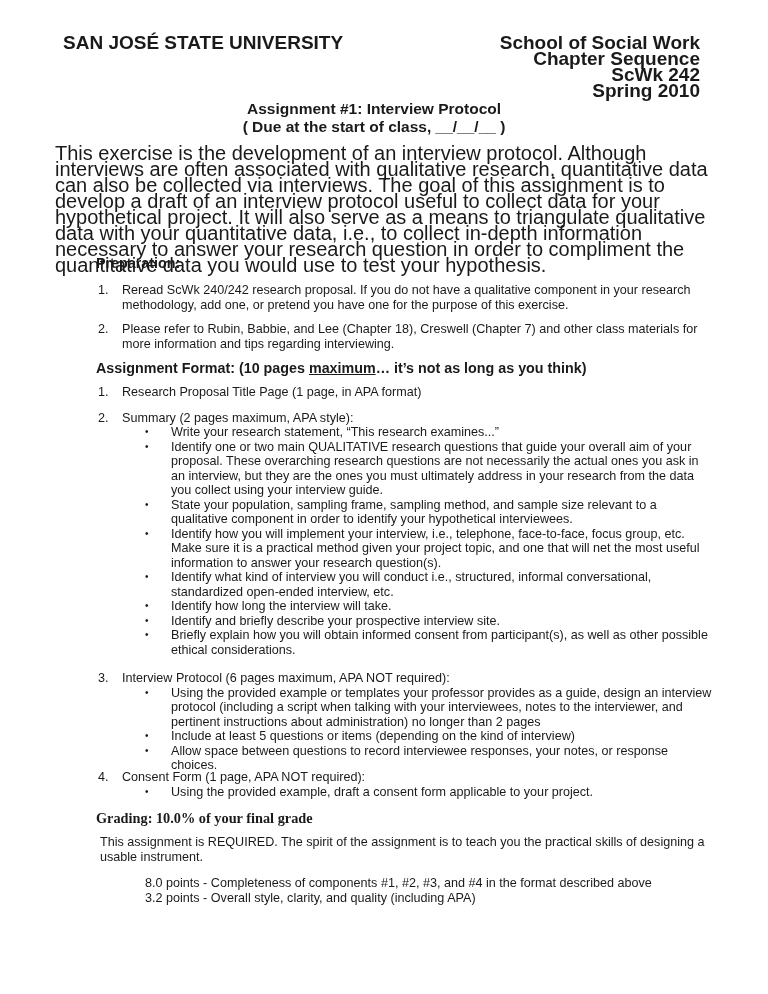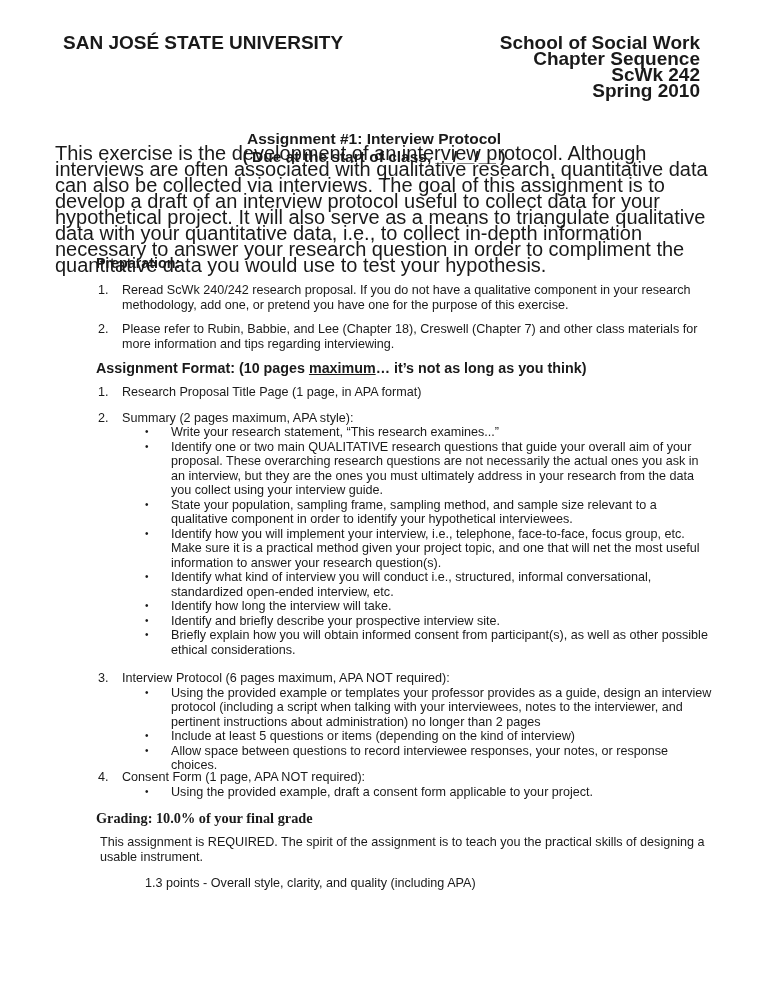--- a/index.html
+++ b/index.html
@@ -2,21 +2,21 @@
 <html><head>
 <meta charset="utf-8">
 <style>
   html, body { margin:0; padding:0; background:#ffffff; }
   body { width:768px; height:994px; position:relative; overflow:hidden; color:#1a1a1a;
          font-family:"Liberation Sans", sans-serif; }
   .abs { position:absolute; }
   .hdr { font-weight:bold; font-size:19px; line-height:16px; }
   .hdr-left { left:63px; top:35px; }
   .hdr-right { right:68px; top:35px; text-align:right; }
-  .title { left:0; width:748px; top:100px; text-align:center; font-weight:bold; font-size:15.5px; line-height:18px;margin-top:30px; }
+  .title { left:0; width:748px; top:100px; text-align:center; font-weight:bold; font-size:15.5px; line-height:18px; }
   .intro { left:55px; top:145px; width:660px; font-size:20px; line-height:16px; }
   .h2 { left:55px; font-weight:bold; font-size:14.3px; line-height:16px;margin-left:41px; }
   .ol { left:98px; width:615px; font-size:12.6px; line-height:14.5px; }
   .li { display:flex; }
   .num { width:24px; flex:none; }
   .litext { flex:1; }
   .ul { margin:0; padding:0; list-style:none; }
   .ul li { display:flex; margin-left:44px; }
   .bul { width:26px; flex:none; font-size:10px; line-height:14.5px; padding-left:3px; }
   .gap { height:10px; }
@@ -139,14 +139,15 @@
     <li>
         <span class="bul">•</span>
         <span class="litext">Using the provided example, draft a consent form applicable to your project.</span>
       </li>
   </ul>
 </div>
 
 <div class="abs h2" style="top:810px;font-family:Liberation Serif, serif;">Grading: 10.0% of your final grade</div>
 <div class="abs para" style="top:835px;">This assignment is REQUIRED.  The spirit of the assignment is to teach you the practical skills of designing a usable instrument.</div>
 <div class="abs pts" style="top:876px;">
-  <div>1.3 points - Overall style, clarity, and quality (including APA)</div>
+  <div>8.0 points - Completeness of components #1, #2, #3, and #4 in the format described above</div>
+  <div>3.2 points - Overall style, clarity, and quality (including APA)</div>
 </div>
 
 </body></html>

